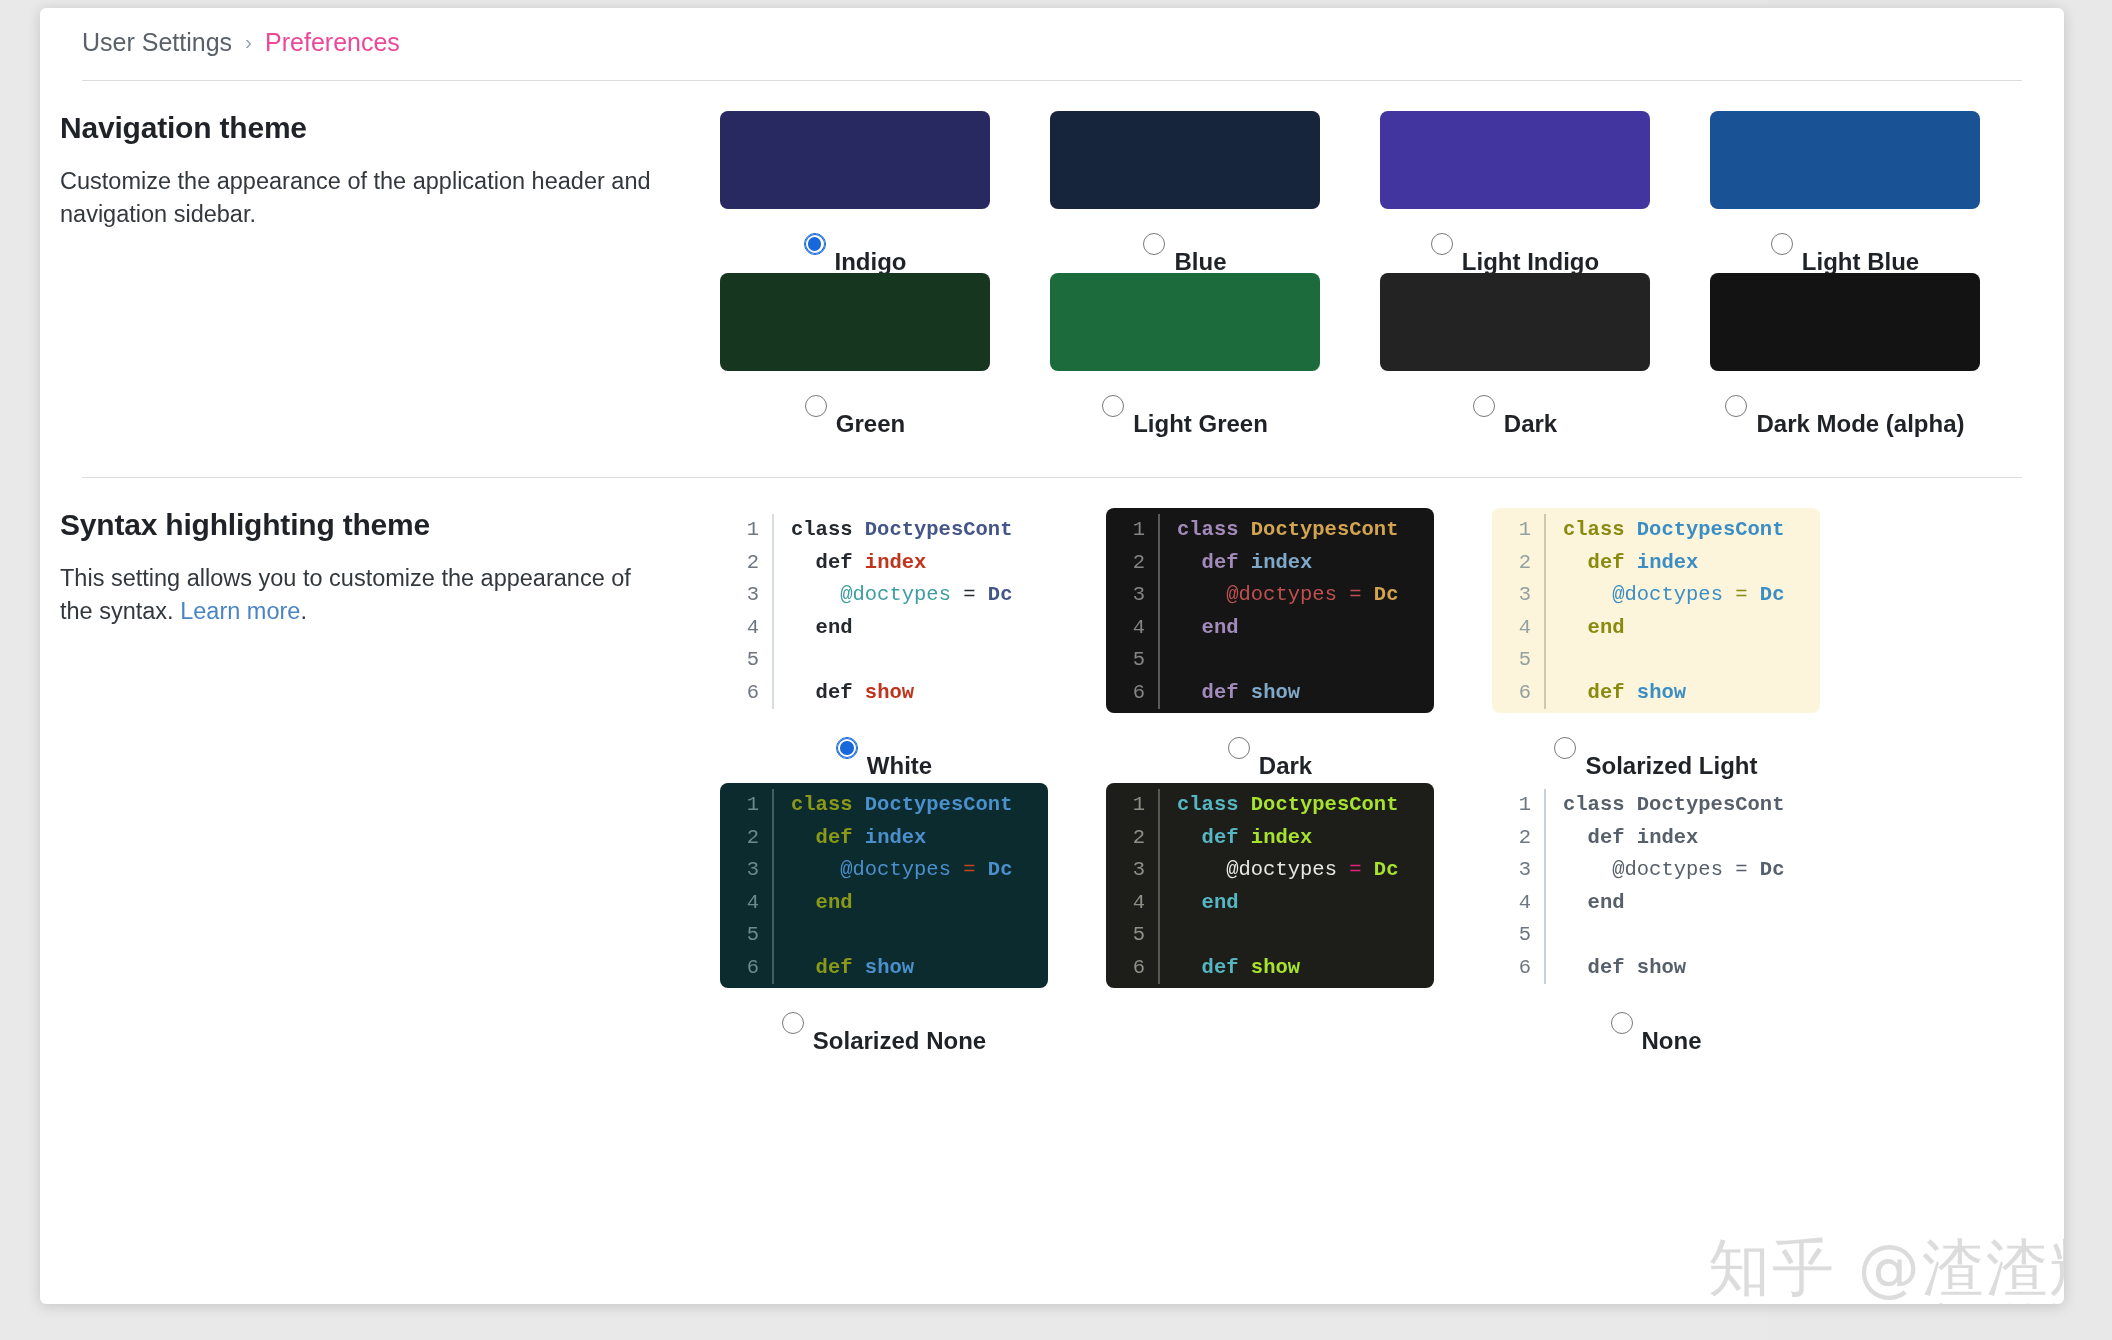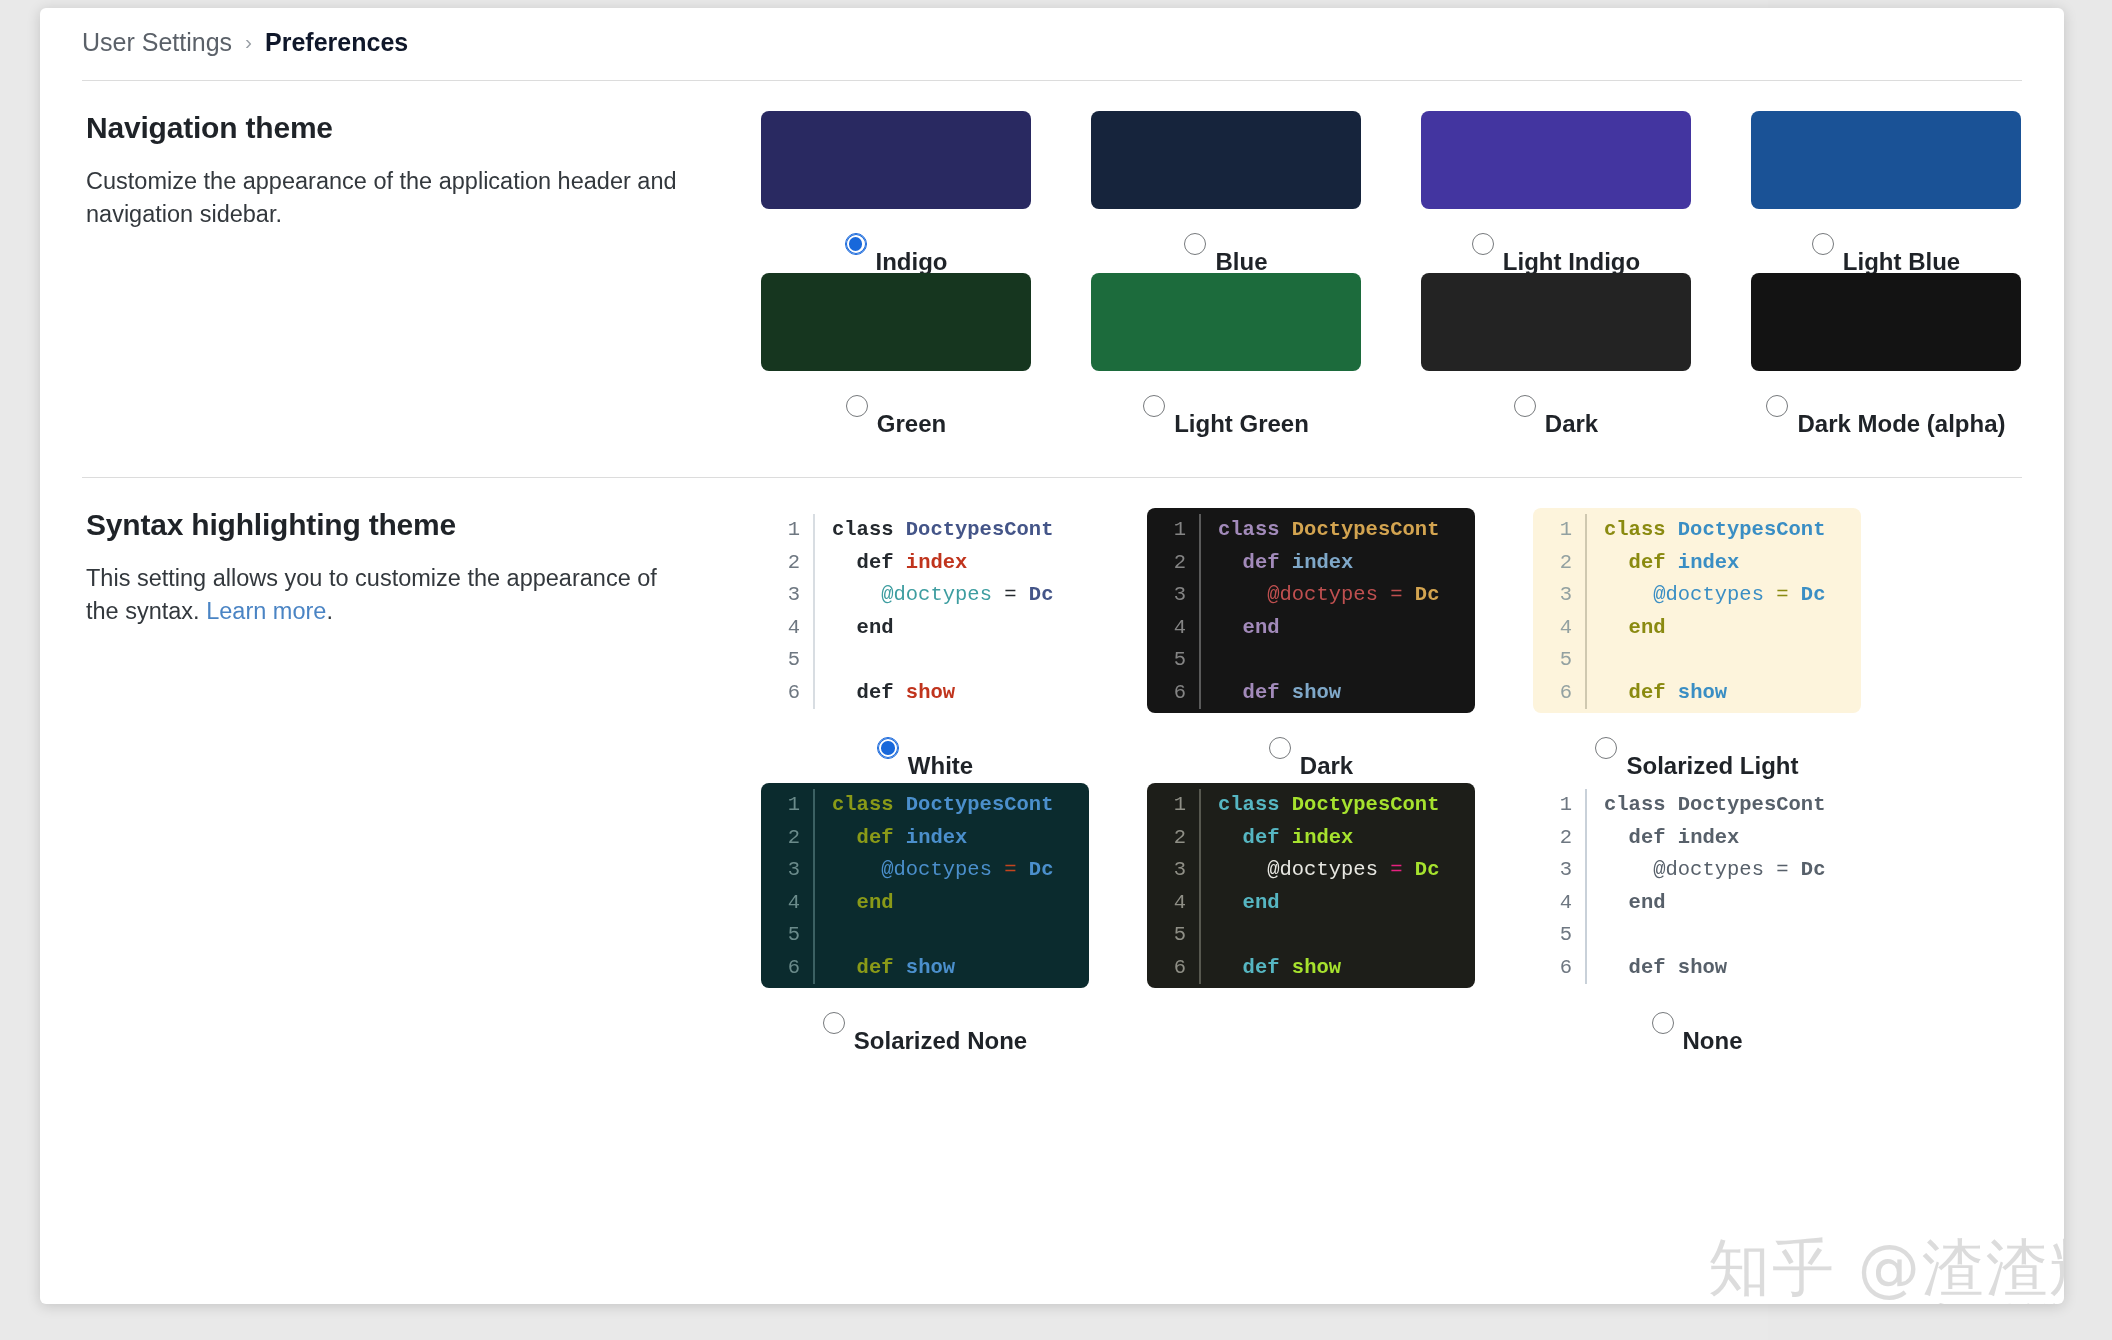--- a/index.html
+++ b/index.html
@@ -28,32 +28,31 @@
   
   .breadcrumb {
     display: flex; align-items: center;
     font-size: 25px;
     padding-left: 42px;
     padding-top: 14px;
     height: 54px;
   }
   .crumb-link { color: #5b6169; }
   .crumb-sep { color: #9aa0a6; margin: 0 13px; font-size: 21px; }
-  .crumb-current { color: #0f172a; font-weight: 700; }
+  .crumb-current { color: #ec4899; font-weight: 400; }
 
   .rule {
     height: 1px; background: #dcdcdc;
     margin: 18px 42px 0 42px;
   }
 
   
   .section {
     display: flex;
-    padding: 30px 42px 0 46px;
-    gap: 15px;
+    padding: 30px 42px 0 20px;
   }
   .sec-left { width: 660px; flex: 0 0 660px; padding-right: 30px; }
   .sec-title {
     font-size: 30px; font-weight: 700; color: #1f2328;
     margin: 0 0 20px 0; letter-spacing: -0.2px;
   }
   .sec-desc {
     font-size: 23.5px; color: #33383d; line-height: 1.42;
     margin: 0; max-width: 610px;
   }

